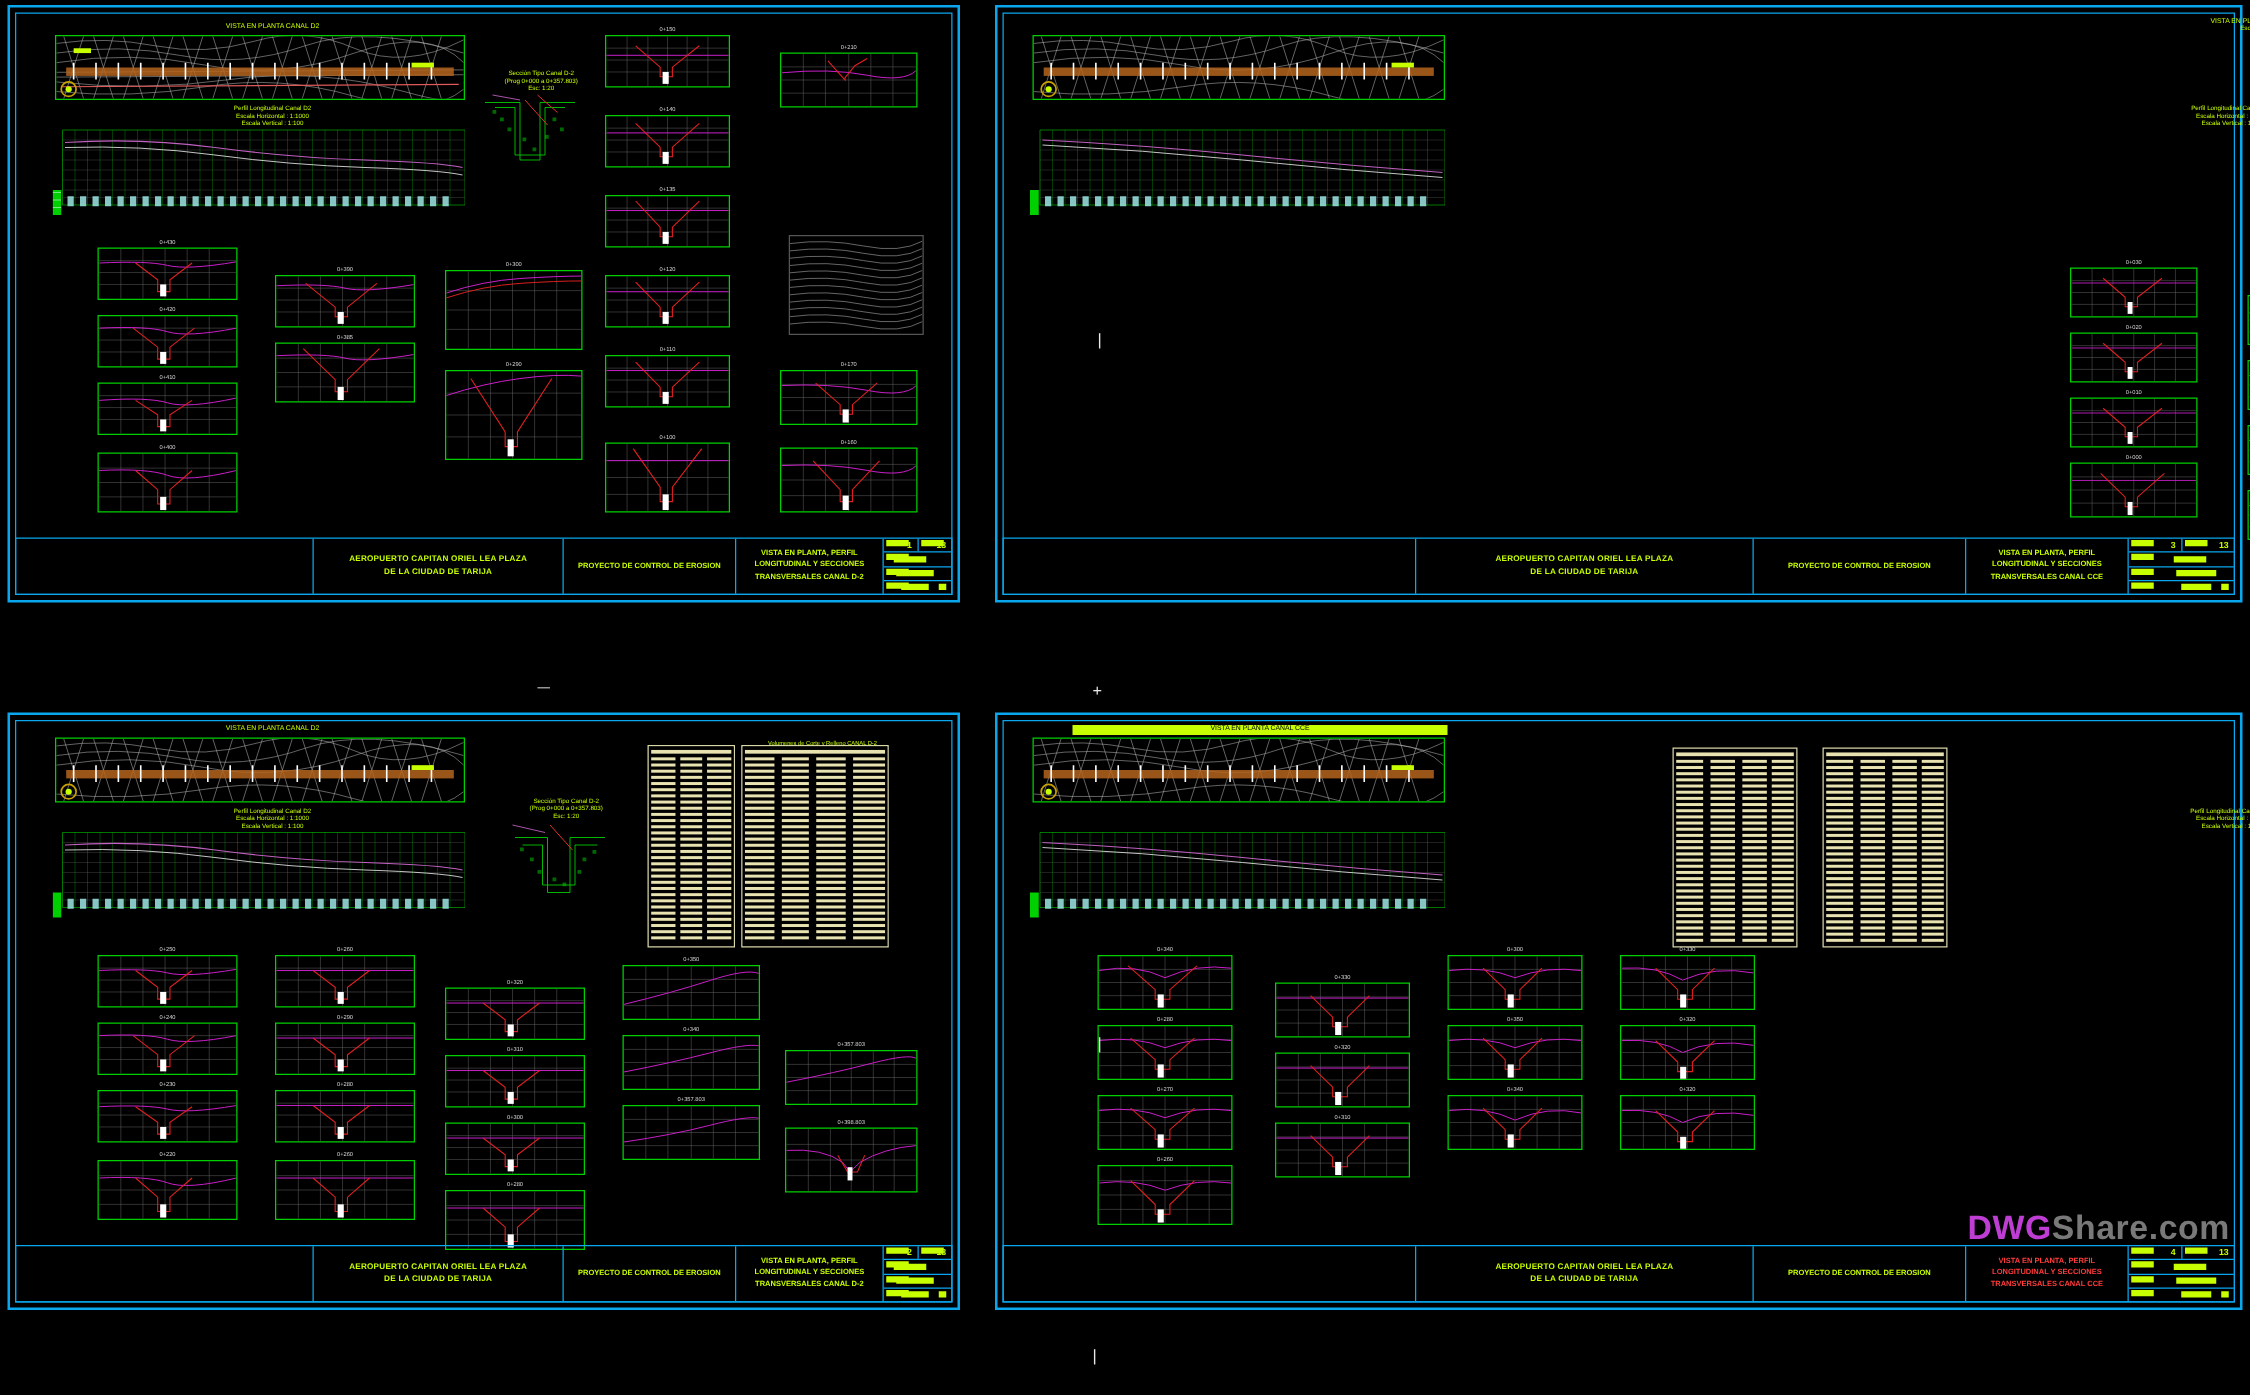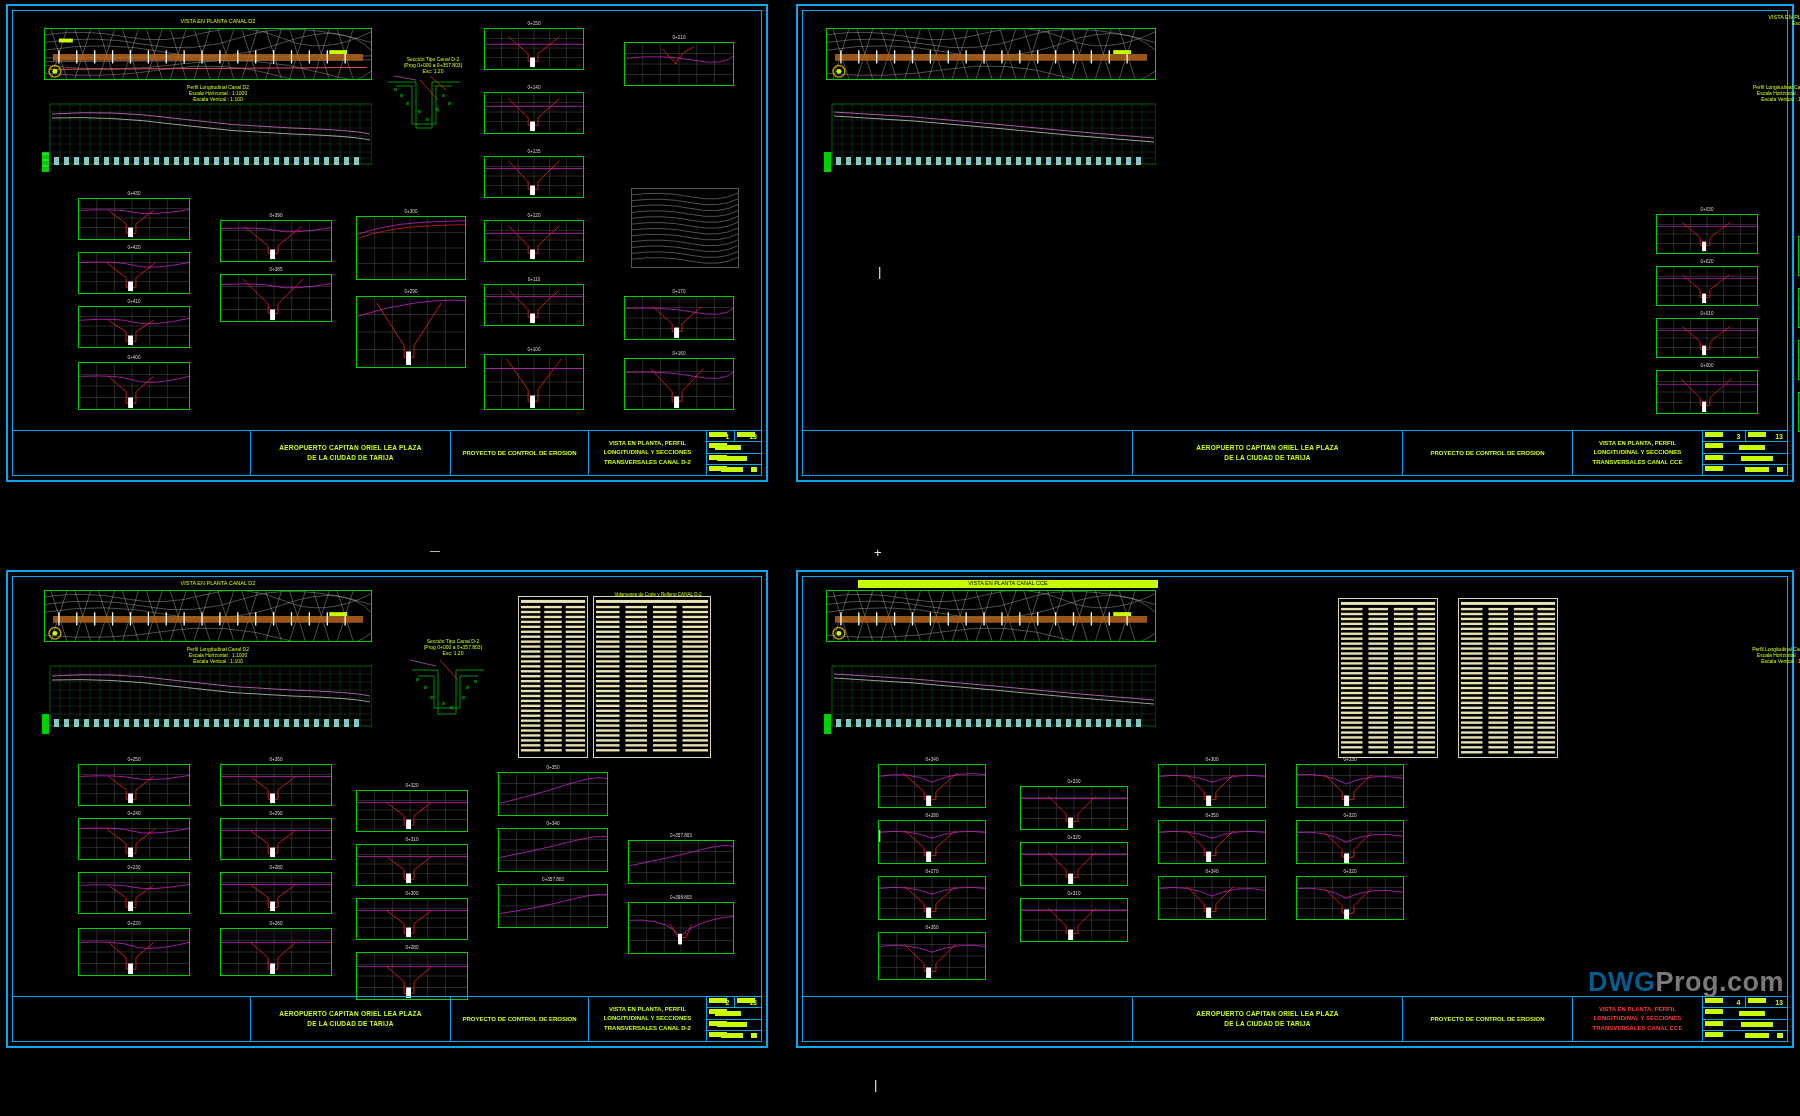--- a/index.html
+++ b/index.html
@@ -64,21 +64,21 @@
   .vt-title { position:absolute; top:-9px; left:0; right:0; text-align:center;
       color:#c8ff00; font-size:4.6px; white-space:nowrap; }
 
   
   .regmark { position:absolute; color:#e8e8e8; font-size:13px; line-height:1; }
 
   
   #watermark { position:absolute; right:16px; bottom:118px; font-size:27px;
       font-weight:bold; letter-spacing:.5px; font-family:"Liberation Sans",sans-serif;
       opacity:.88; pointer-events:none; }
-  #watermark .wm-red { color:#0369a1; }
+  #watermark .wm-red { color:#d946ef; }
   #watermark .wm-grey { color:#8a8a8a; }
 </style>
 </head>
 <body>
 
 <div id="canvas">
 
   <div class="sheet" style="left:6px; top:4px; width:762px; height:478px;">
     <div class="sheet-inner"></div>
 
@@ -1827,16 +1827,16 @@
     </div>
   </div>
 
   <div class="regmark" style="left:874px; top:546px;">+</div>
   <div class="regmark" style="left:878px; top:265px;">|</div>
   <div class="regmark" style="left:878px; top:828px;">|</div>
   <div class="regmark" style="left:430px; top:546px; font-size:10px;">—</div>
   <div class="regmark" style="left:874px; top:1078px;">|</div>
 
   <div id="watermark">
-    <span class="wm-red">DWG</span><span class="wm-grey">Prog.com</span>
+    <span class="wm-red">DWG</span><span class="wm-grey">Share.com</span>
   </div>
 
 </div>
 
 </body></html>

